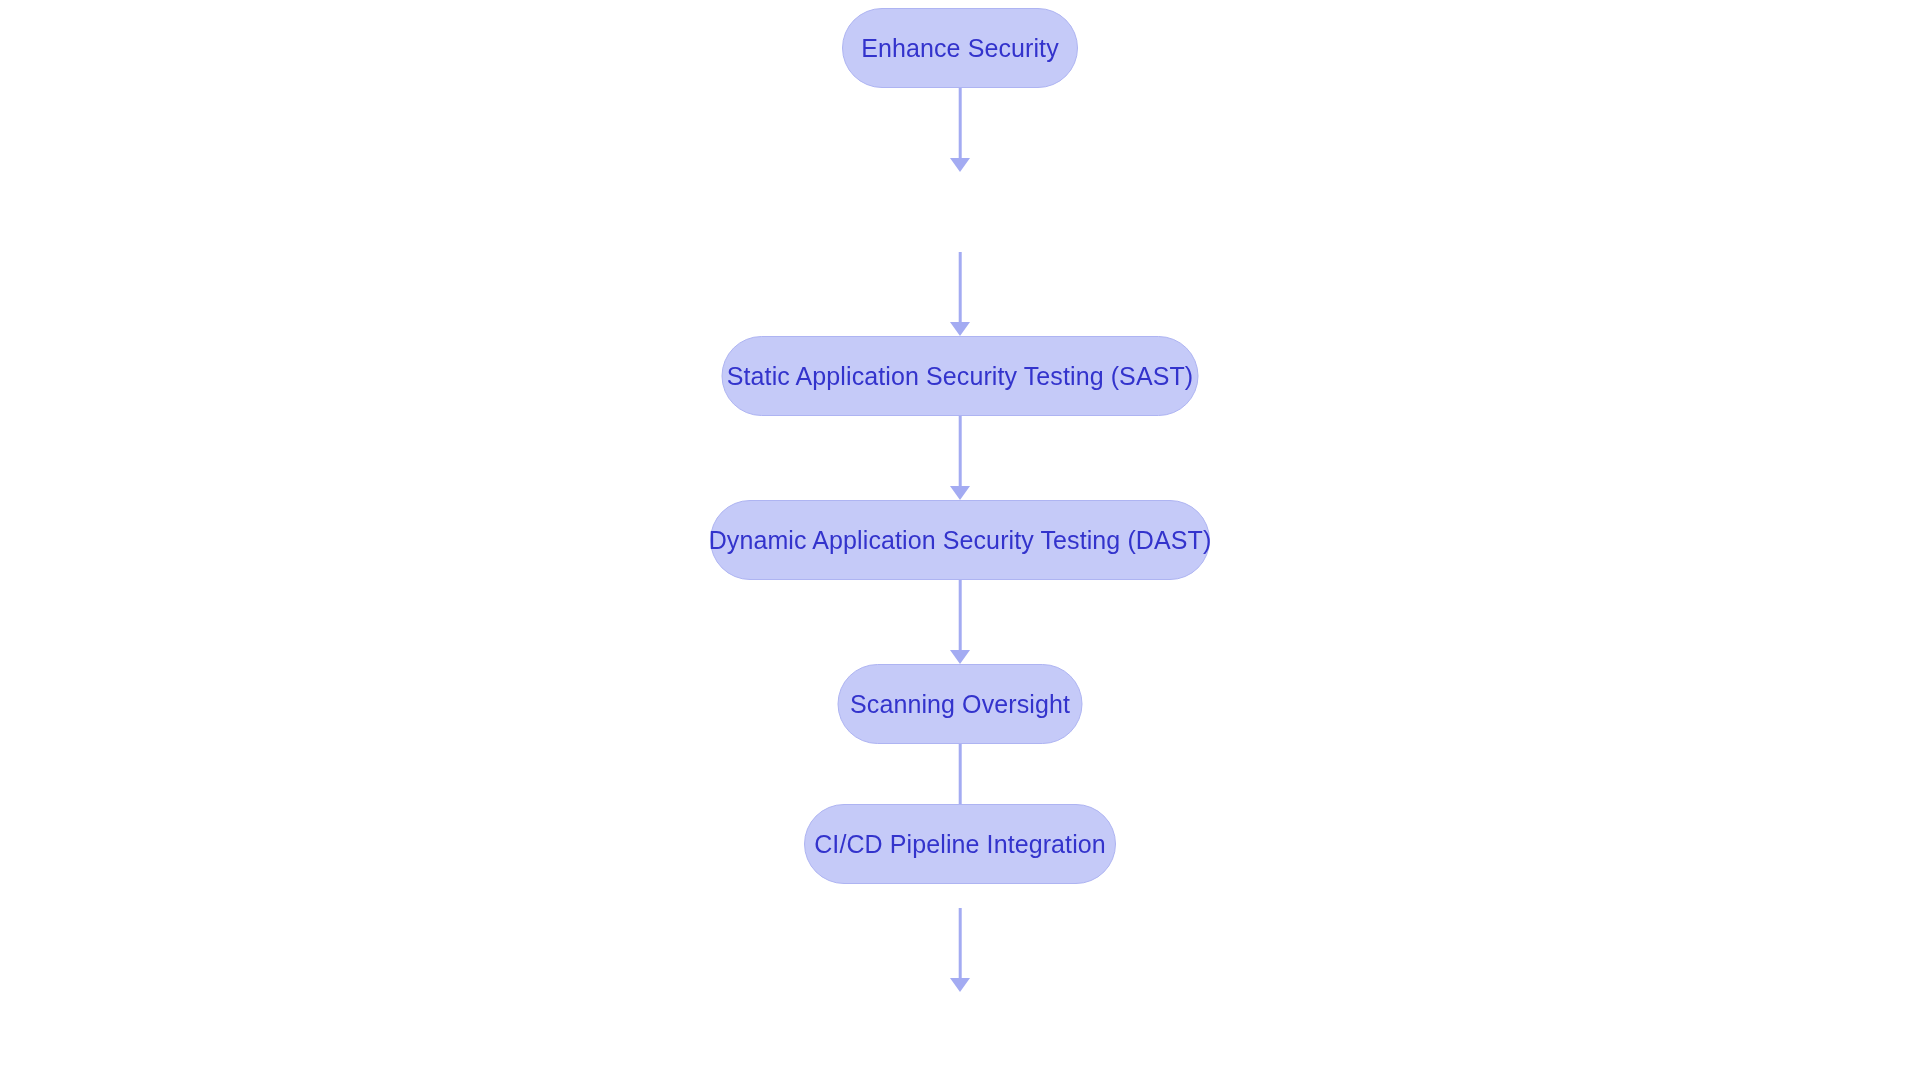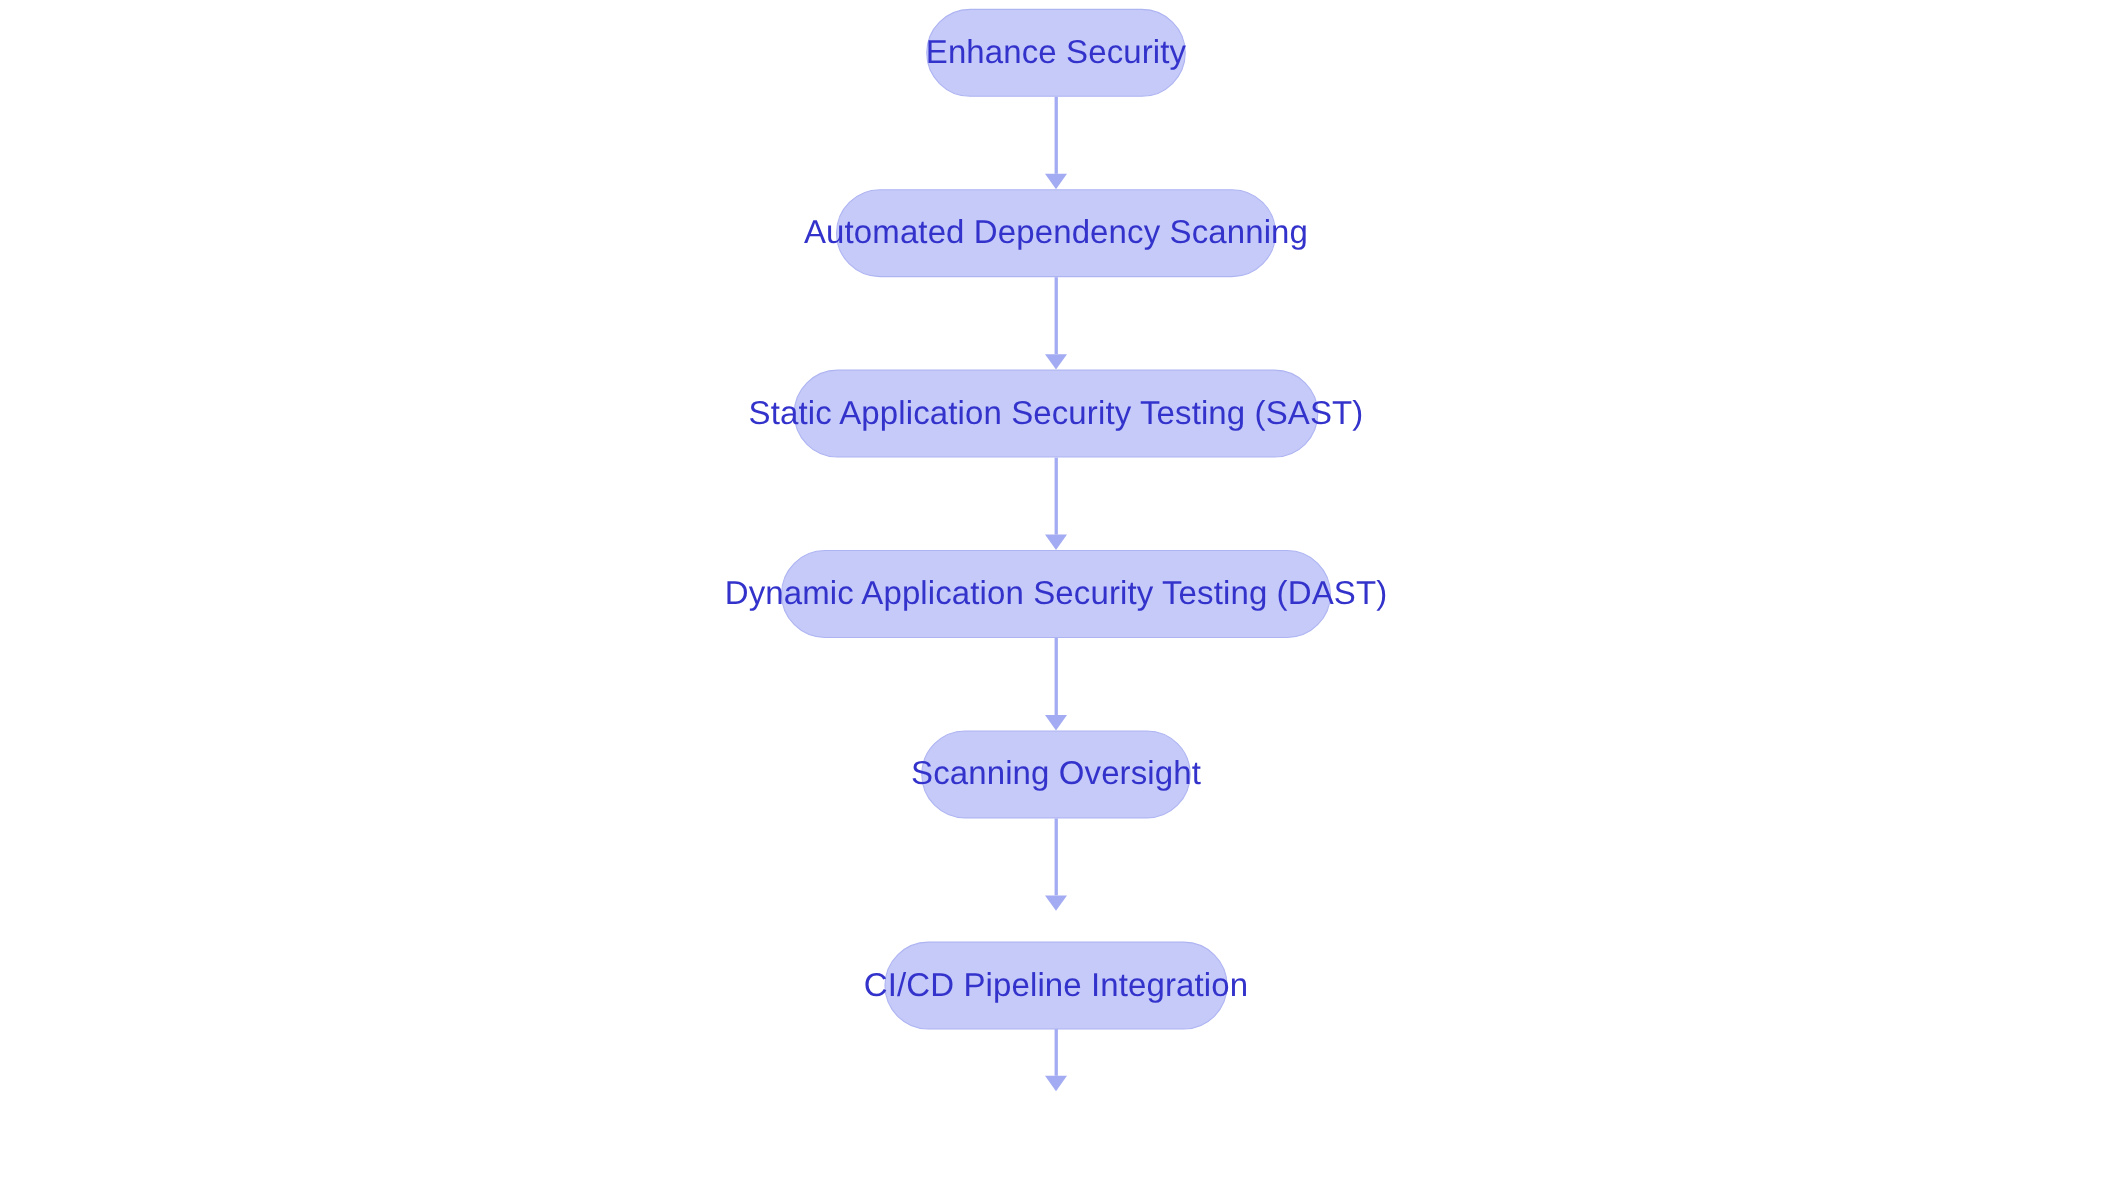--- a/index.html
+++ b/index.html
@@ -33,21 +33,21 @@
     justify-content: center;
     background: #c5caf8;
     border: 1.6px solid #aeb4f2;
     border-radius: 40px;
     padding: 0 34px;
     white-space: nowrap;
   }
 
   .node-label {
     font-family: "Liberation Sans", sans-serif;
-    font-size: 30px;
+    font-size: 25px;
     font-weight: 400;
     color: #3333cc;
     letter-spacing: 0.1px;
     line-height: 1;
     user-select: none;
   }
 
   
   .connector {
     position: absolute;
@@ -103,34 +103,31 @@
   </div>
   <div class="connector" style="top:908px;height:84px;">
     <div class="shaft" style="height:70px;"></div>
     <div class="head"></div>
   </div>
 
   <div class="node" style="top:8px;width:236px;">
     <span class="node-label">Enhance Security</span>
   </div>
 
-  <div class="node" style="top:172px;width:400px;">
-    <span class="node-label">Automated Dependency Scanning</span>
-  </div>
 
   <div class="node" style="top:336px;width:477px;">
     <span class="node-label">Static Application Security Testing (SAST)</span>
   </div>
 
   <div class="node" style="top:500px;width:500px;">
     <span class="node-label">Dynamic Application Security Testing (DAST)</span>
   </div>
 
   <div class="node" style="top:664px;width:245px;">
     <span class="node-label">Scanning Oversight</span>
   </div>
 
-  <div class="node" style="top:856px;width:312px;">
+  <div class="node" style="top:804px;width:312px;">
     <span class="node-label">CI/CD Pipeline Integration</span>
   </div>
 
 
 </div>
 
 </body></html>

